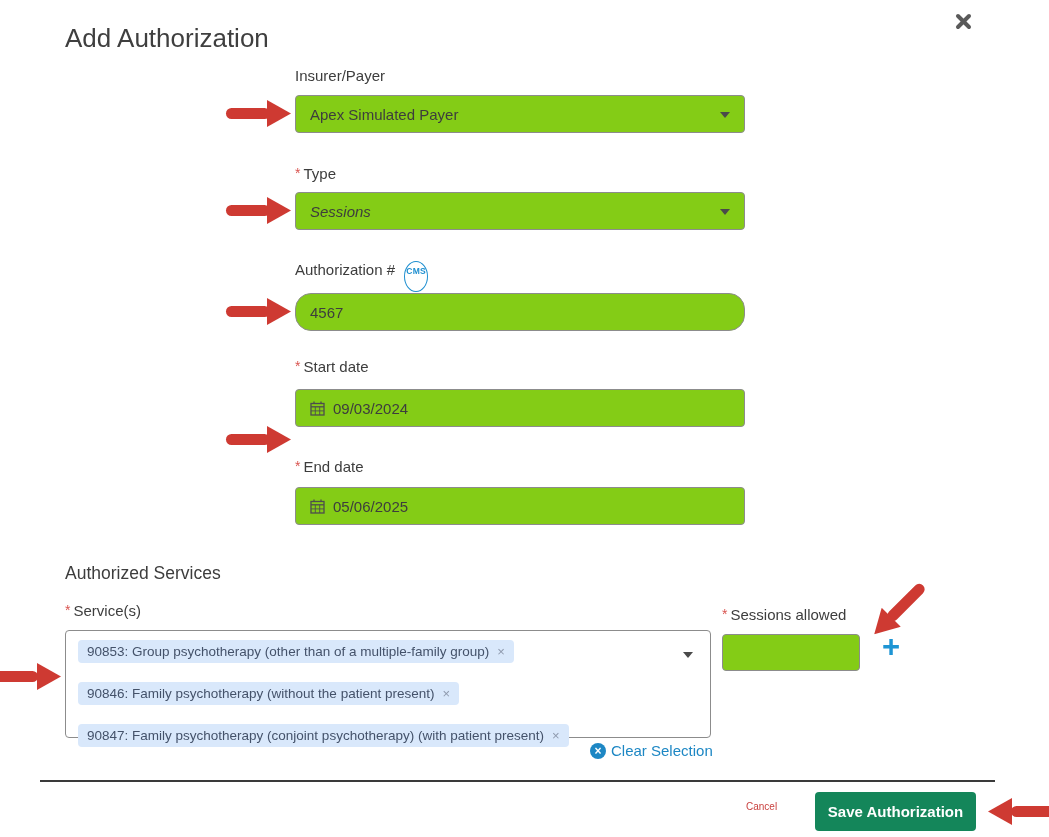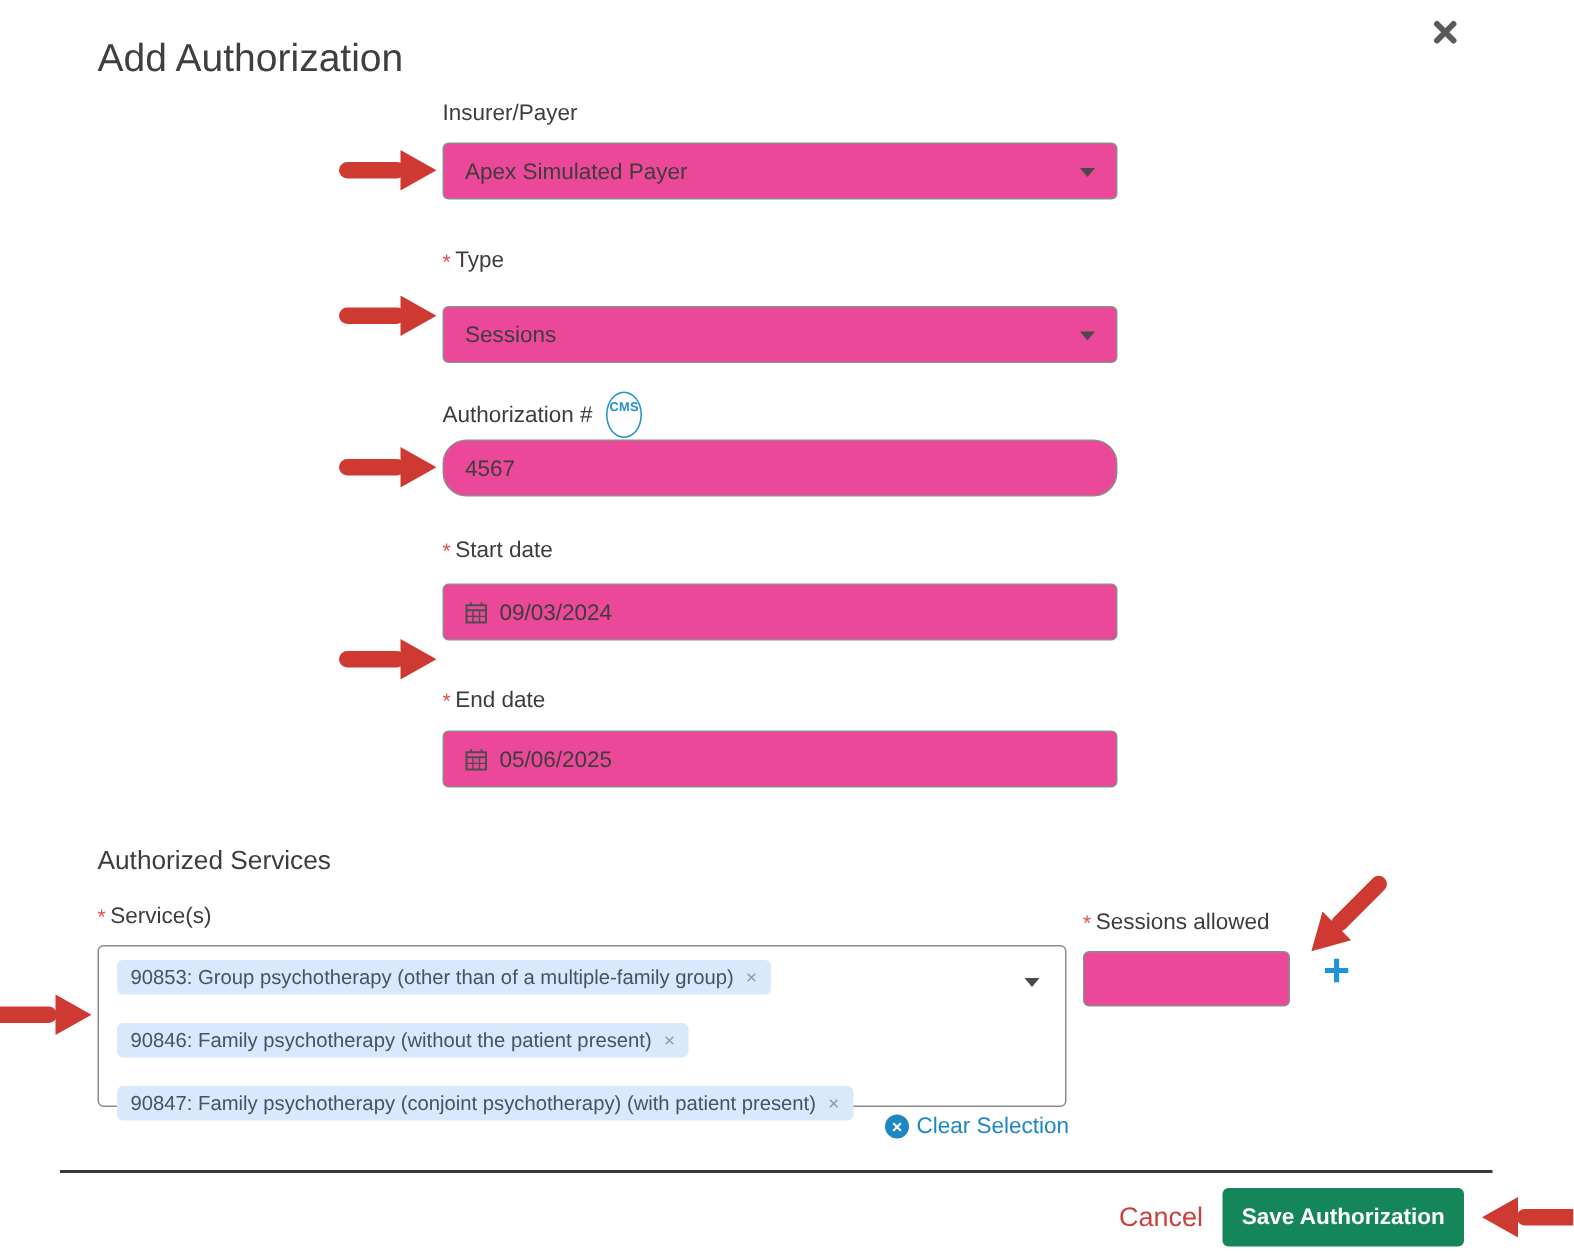--- a/index.html
+++ b/index.html
@@ -4,26 +4,26 @@
 <style>
   html,body{margin:0;padding:0;background:#ffffff;}
   body{font-family:"Liberation Sans","DejaVu Sans",sans-serif;}
   .stage{position:relative;width:1049px;height:837px;background:#fff;overflow:hidden;}
 
   
   .title{position:absolute;left:65px;top:6px;font-size:26px;color:#3f3f3f;font-weight:400;}
   .close-btn{position:absolute;left:952px;top:12px;width:22px;height:22px;border:none;background:transparent;cursor:pointer;padding:0;}
 
   
-  .flabel{position:absolute;font-size:15px;color:#3d3d3d;display:flex;align-items:center;gap:3px;}
+  .flabel{position:absolute;font-size:15px;color:#3d3d3d;display:flex;gap:3px;}
   .req{color:#d9534f;font-size:14px;}
 
   
   .box{position:absolute;left:295px;width:450px;height:38px;border:1px solid #8c8c8c;border-radius:4px;
-       background:#ec4899;box-sizing:border-box;display:flex;align-items:center;gap:8px;
+       background:#84cc16;box-sizing:border-box;display:flex;align-items:center;gap:8px;
        padding:0 14px;font-size:15px;color:#3d3d3d;cursor:pointer;}
   input.box{cursor:text;}
   .caret{width:0;height:0;border-left:5px solid transparent;border-right:5px solid transparent;
          border-top:6px solid #4a4a4a;position:absolute;right:14px;top:16px;}
 
   
   .cms{display:inline-block;margin-left:6px;min-width:24px;height:31px;line-height:19px;border:1.6px solid #1e8fd0;
        border-radius:50%;color:#1e8fd0;font-size:8.5px;font-weight:700;text-align:center;letter-spacing:.2px;padding:0 1px;box-sizing:border-box;}
 
   
@@ -42,21 +42,21 @@
   .plus{position:absolute;left:874px;top:629px;width:34px;text-align:center;font-size:31px;font-weight:700;color:#1e95d4;background:transparent;border:none;cursor:pointer;padding:0;line-height:36px;}
 
   
   .clear-sel{position:absolute;left:590px;top:742px;display:flex;align-items:center;gap:5px;
              color:#1d87c4;font-size:15px;text-decoration:none;cursor:pointer;}
   .clear-ic{display:inline-block;width:16px;height:16px;border-radius:50%;background:#1d87c4;color:#fff;
             font-size:12px;line-height:16px;text-align:center;font-weight:700;}
 
   
   .divider{position:absolute;left:40px;top:780px;width:955px;height:1.5px;background:#3a3a3a;}
-  .cancel{position:absolute;left:746px;top:801px;font-size:18px;color:#c9413f;background:none;border:none;cursor:pointer;padding:0;}
+  .cancel{position:absolute;left:746px;top:801px;font-size:10px;color:#c9413f;background:none;border:none;cursor:pointer;padding:0;}
   .save{position:absolute;left:815px;top:792px;width:161px;height:39px;background:#14865a;border:none;border-radius:4px;
         color:#fff;font-size:15px;font-weight:600;cursor:pointer;}
 
   
   .arrow{position:absolute;fill:#ce3a32;}
   .a-insurer{left:225px;top:100px;}
   .a-type{left:225px;top:197px;}
   .a-auth{left:225px;top:298px;}
   .a-dates{left:225px;top:426px;}
   .a-service{left:-7px;top:663px;}
@@ -83,21 +83,21 @@
   </div>
   <div class="box" style="top:95px;">
     <span>Apex Simulated Payer</span>
     <span class="caret"></span>
   </div>
 
   <div class="flabel" style="left:295px;top:165px;">
     <span class="req">*</span>
     <span>Type</span>
   </div>
-  <div class="box" style="top:204px;">
+  <div class="box" style="top:192px;font-style:italic;">
     <span>Sessions</span>
     <span class="caret"></span>
   </div>
 
   <div class="flabel" style="left:295px;top:261px;">
     <span>Authorization #</span>
     <span class="cms">CMS</span>
   </div>
   <input class="box" style="top: 293px; border-radius: 16px;" value="4567">
 

